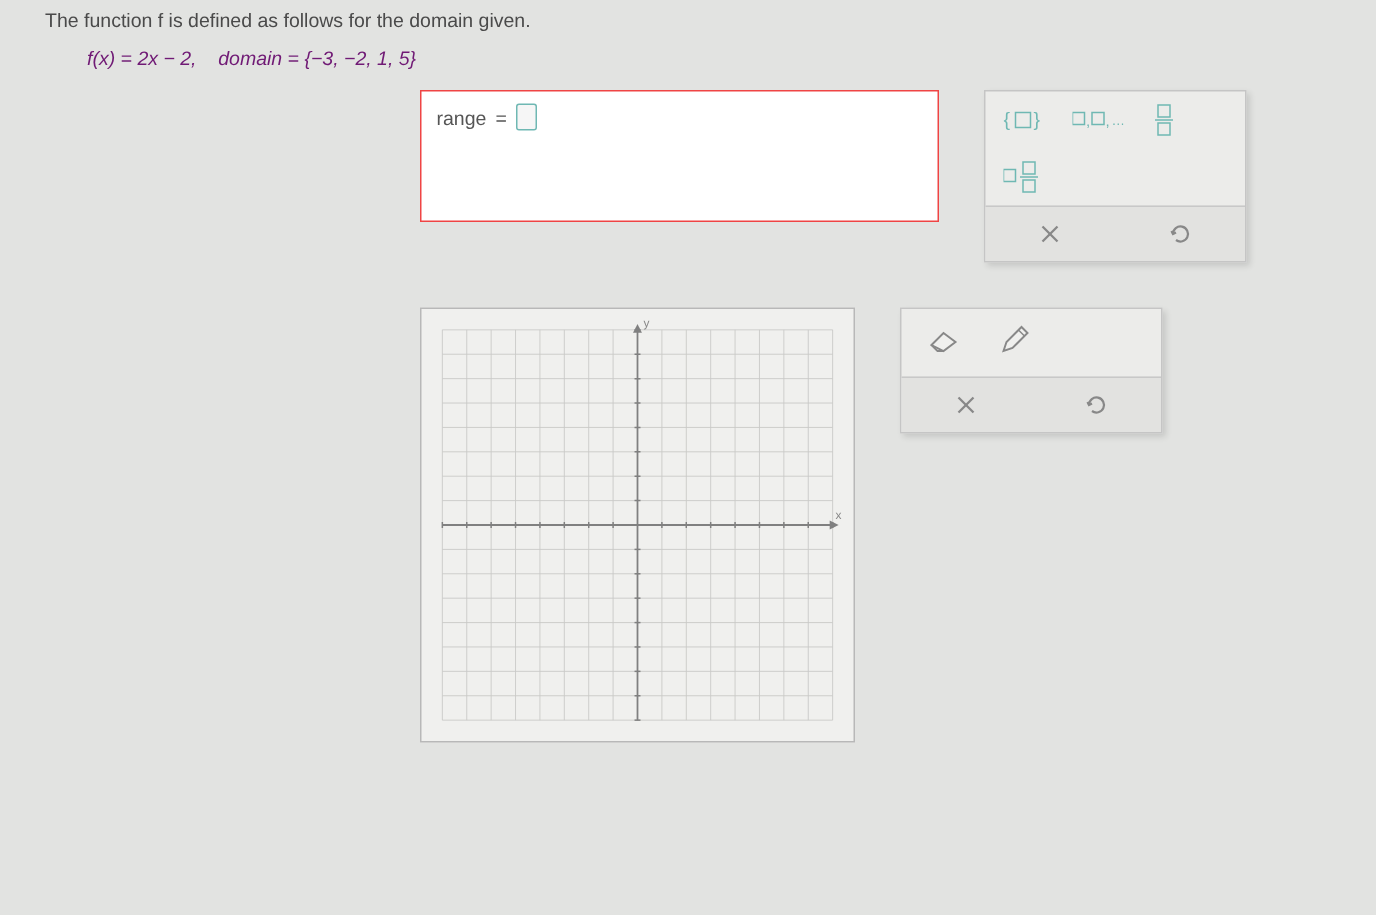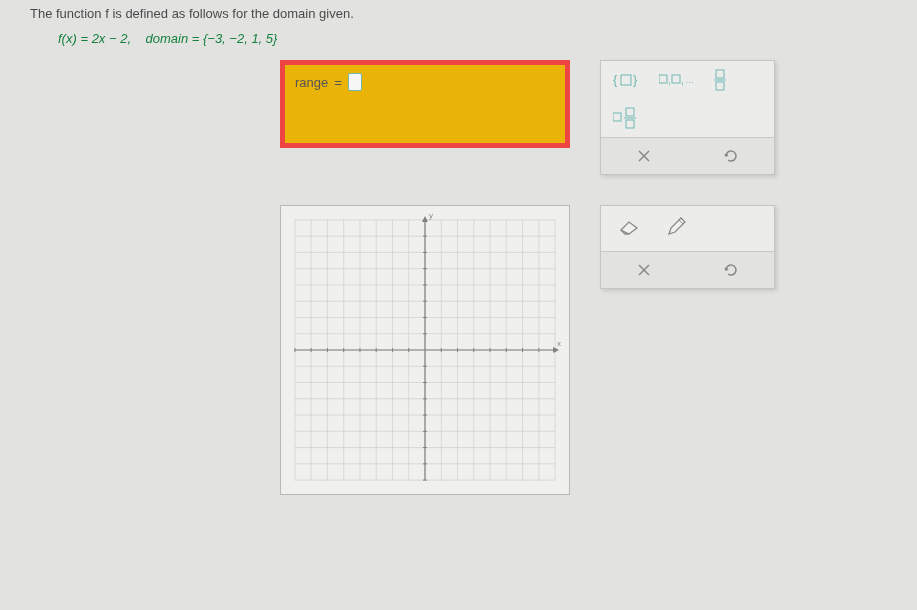--- a/index.html
+++ b/index.html
@@ -9,34 +9,34 @@
     width: 917px;
     height: 610px;
     overflow: hidden;
     color: #4a4a4a;
     font-size: 13px;
   }
   .page {
     padding: 6px 20px 0 30px;
   }
   .problem-text { margin-bottom: 8px; }
-  .fn-line { margin: 10px 0 14px 28px; font-style: italic; color: #15803d; }
+  .fn-line { margin: 10px 0 14px 28px; font-style: italic; color: #701a75; }
   .instr { margin-bottom: 18px; }
 
   .work-row {
     display: flex;
     gap: 30px;
     margin-left: 250px;
     margin-bottom: 30px;
   }
   .answer-box {
-    width: 290px;
+    width: 346px;
     height: 88px;
-    border: 5px solid #ef4444;
-    background: #eab308;
+    border: 1px solid #ef4444;
+    background: #ffffff;
     padding: 8px 10px;
   }
   .answer-content { display: flex; align-items: center; gap: 6px; }
   .range-label { color: #555; }
   .eq { color: #555; }
   .input-slot {
     display: inline-block;
     width: 14px; height: 18px;
     border: 1px solid #6fb8b3;
     border-radius: 2px;

